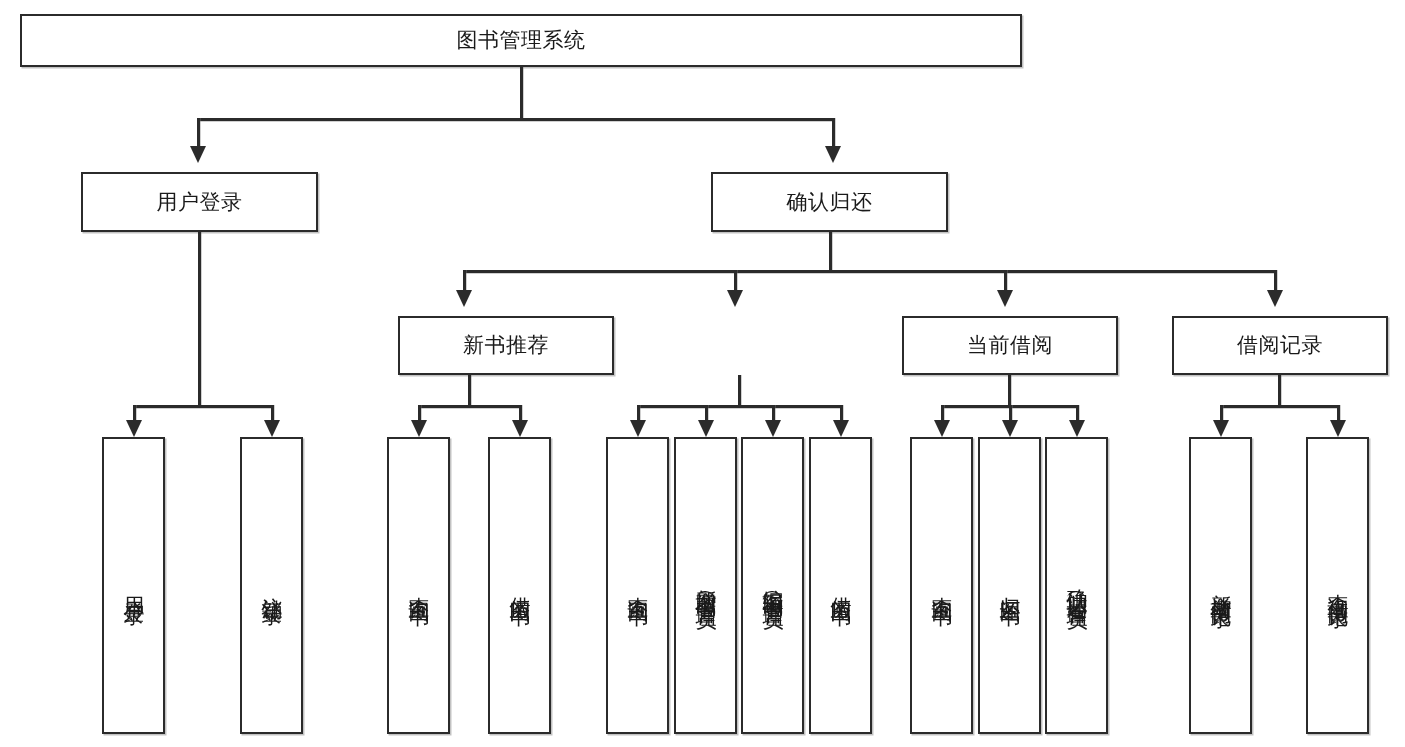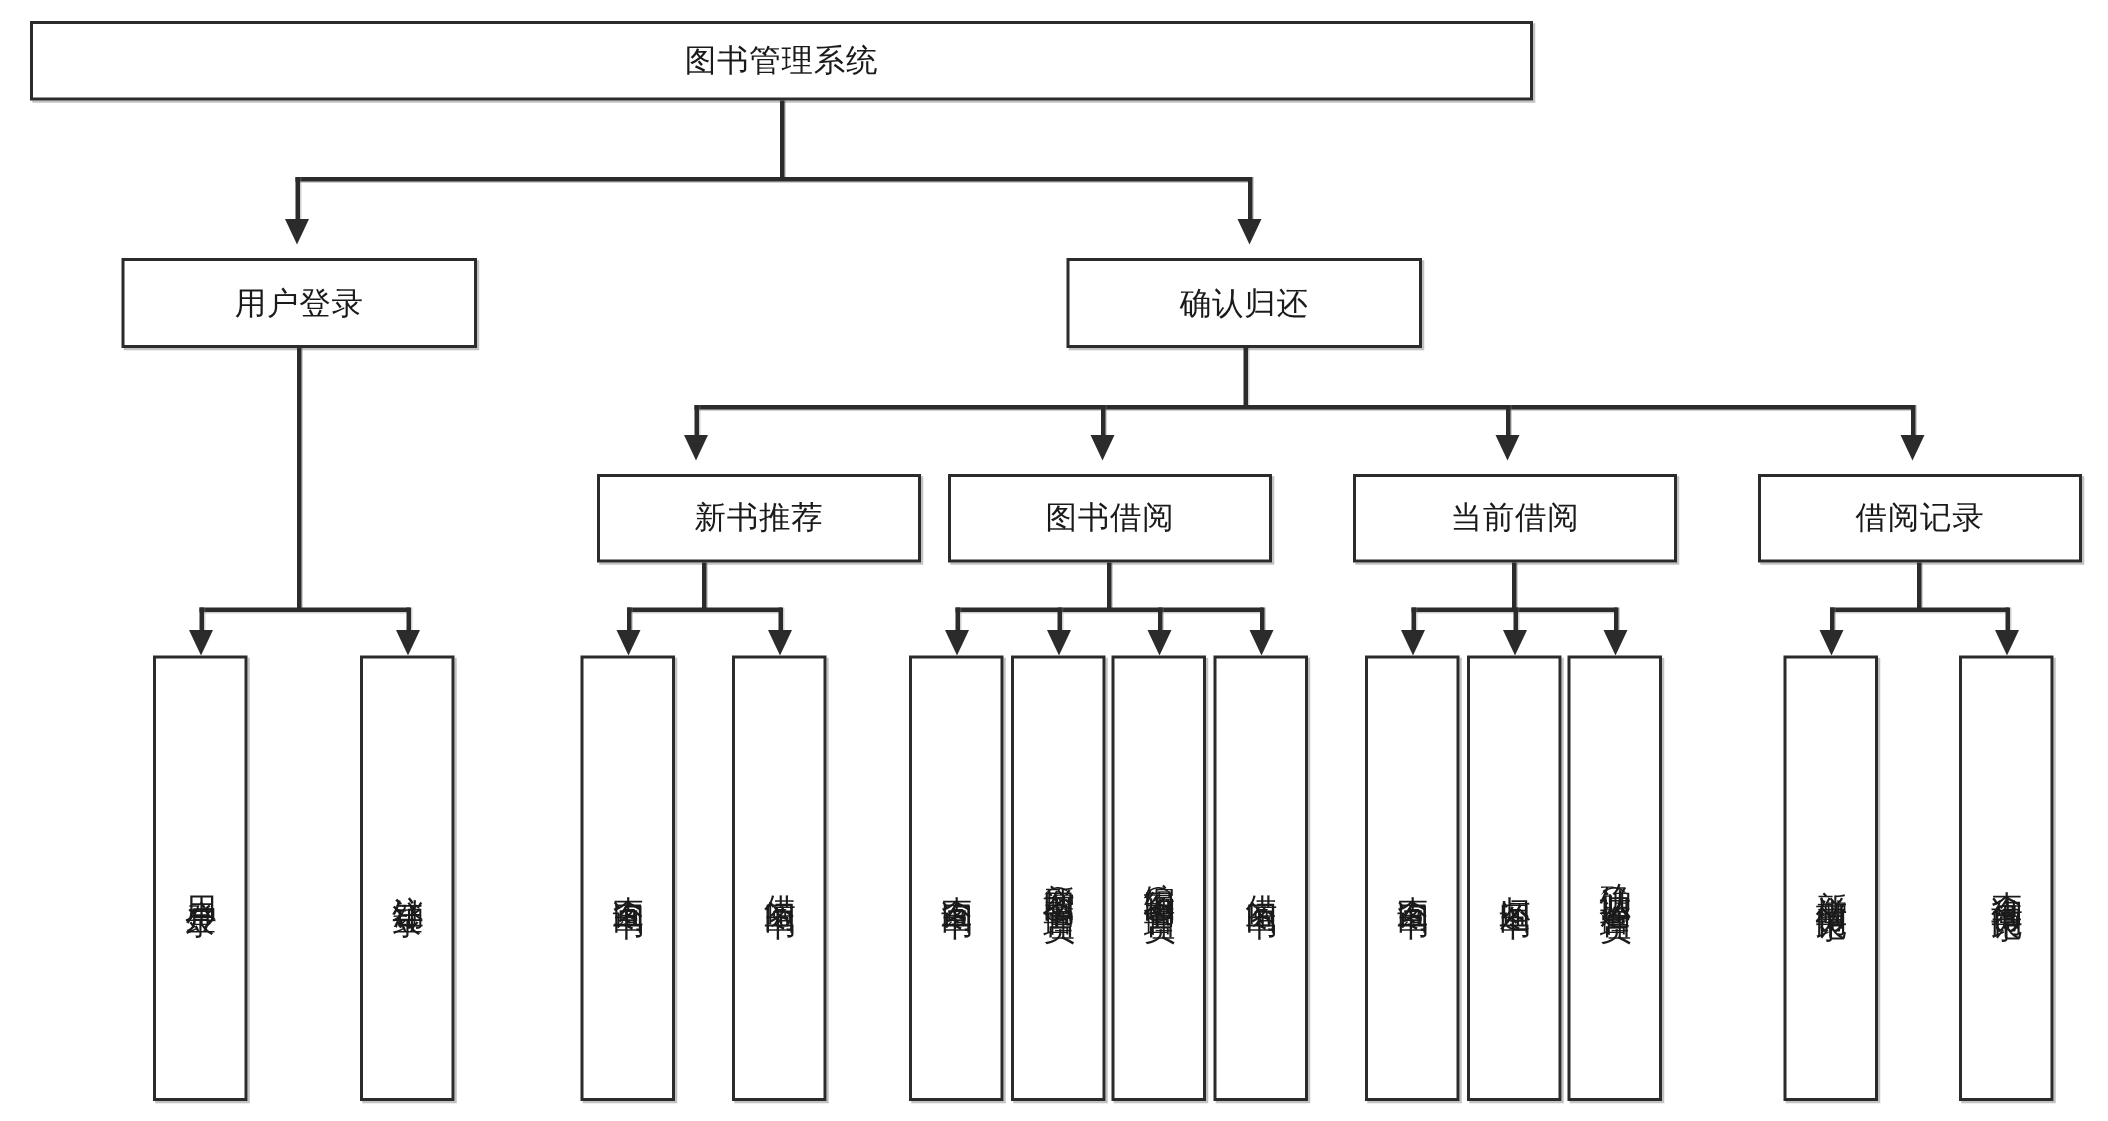--- a/index.html
+++ b/index.html
@@ -129,23 +129,20 @@
   <div class="vline" style="left:734px; top:270px; height:22px;"></div>
   <div class="arrow" style="left:727px; top:290px;"></div>
   <div class="vline" style="left:1004px; top:270px; height:22px;"></div>
   <div class="arrow" style="left:997px; top:290px;"></div>
   <div class="vline" style="left:1274px; top:270px; height:22px;"></div>
   <div class="arrow" style="left:1267px; top:290px;"></div>
 
   <div class="node horiz" style="left:362px; top:316px; width:216px; height:59px;margin-left:36px;">
     <span class="label">新书推荐</span>
   </div>
-  <div class="node horiz" style="left:632px; top:316px; width:216px; height:59px;">
-    <span class="label">图书借阅</span>
-  </div>
   <div class="node horiz" style="left:902px; top:316px; width:216px; height:59px;">
     <span class="label">当前借阅</span>
   </div>
   <div class="node horiz" style="left:1172px; top:316px; width:216px; height:59px;">
     <span class="label">借阅记录</span>
   </div>
 
   <div class="vline" style="left:468px; top:375px; height:32px;"></div>
   <div class="hline" style="left:418px; top:405px; width:103px;"></div>
   <div class="vline" style="left:418px; top:405px; height:18px;"></div>

